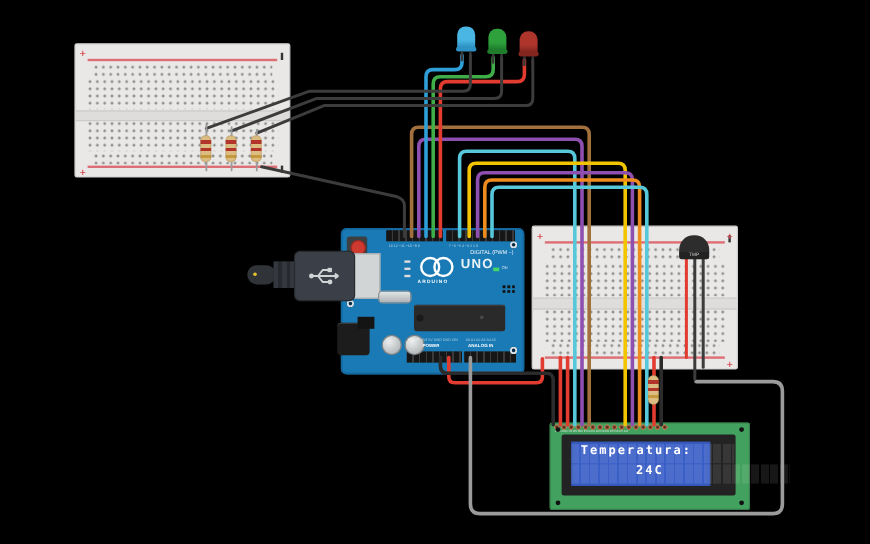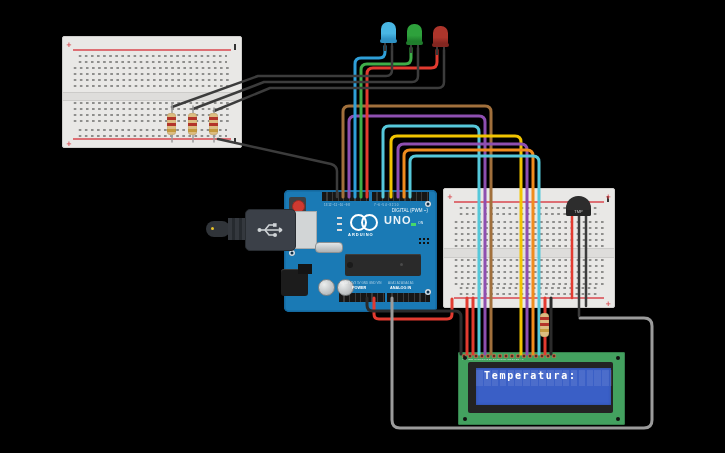--- a/index.html
+++ b/index.html
@@ -42,21 +42,21 @@
   .led-red .bulb{background:linear-gradient(180deg,#ad352b 60%,#832620 90%);} .led-red .flange{background:#832620;}
   
   .resistor{position:absolute;width:9px;border-radius:4px;z-index:3;
     background:linear-gradient(180deg,#dcbd82 0 4px,#b3342a 4px 7px,#dcbd82 7px 10px,#b3342a 10px 13px,
                #dcbd82 13px 16px,#c59a3f 16px 19px,#dcbd82 19px 100%);
     box-shadow:inset 0 0 1px #8a6b3a;}
   
   #lcd{position:absolute;left:458px;top:352px;width:167px;height:73px;background:#43a15f;
        border-radius:2px;box-shadow:inset 0 0 0 1px #35804c;z-index:1;}
   #lcd .bezel{position:absolute;left:10px;top:10px;width:145px;height:51px;background:#232323;border-radius:2px;}
-  #lcd .screen{position:absolute;left:18px;top:16px;width:135px;height:37px;background:#3a5fc6;
+  #lcd .screen{position:absolute;left:18px;top:16px;width:116px;height:37px;background:#3a5fc6;
                box-shadow:inset 0 0 3px #2c4aa0;}
   .lcd-row{position:absolute;left:0;width:128px;height:16px;line-height:16px;
            font:bold 10px "DejaVu Sans Mono",monospace;color:#fff;letter-spacing:1.7px;
            background-image:repeating-linear-gradient(90deg,rgba(255,255,255,.09) 0 6.6px,rgba(0,0,0,0) 6.6px 7.9px);}
   #lcd .pads{position:absolute;left:3px;top:1px;width:96px;height:6px;
     background-image:radial-gradient(circle,#5a2e20 .9px,#d07a52 1.9px,rgba(0,0,0,0) 2.3px);background-size:6px 6px;}
   #lcd .hole{position:absolute;width:4px;height:4px;border-radius:50%;background:#111;}
   
   #tmp{position:absolute;left:566px;top:196px;width:25px;height:20px;background:#2d2d2d;
        border-radius:12px 12px 2px 2px;z-index:3;box-shadow:inset 0 -6px 0 #232323;}
@@ -237,20 +237,21 @@
       </svg>
     </div>
   </div>
 
   <div id="lcd">
     <div class="pads"></div>
     <div class="micro" style="left:4px;top:6px;width:95px;font-size:2.5px;opacity:.8;color:#fff;">VSS VDD V0 RS RW E D0 D1 D2 D3 D4 D5 D6 D7 A K</div>
     <div class="bezel"></div>
     <div class="screen">
       <div class="lcd-row" style="top:2px;padding-left:8px;">Temperatura:</div>
+      <div class="lcd-row" style="top:19px;padding-left:54px;">24C</div>
     </div>
     <div class="hole" style="left:5px;top:4px;"></div>
     <div class="hole" style="right:5px;top:4px;"></div>
     <div class="hole" style="left:5px;bottom:4px;"></div>
     <div class="hole" style="right:5px;bottom:4px;"></div>
   </div>
 
 </div>
 
 </body></html>

